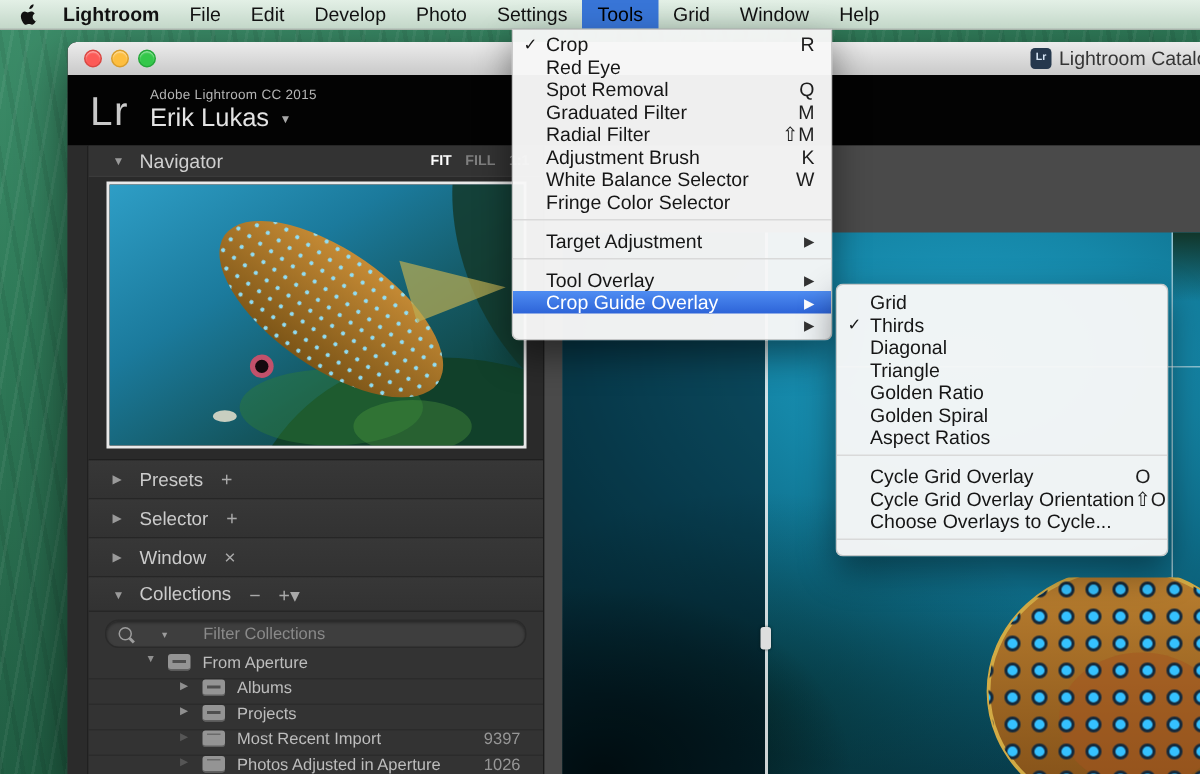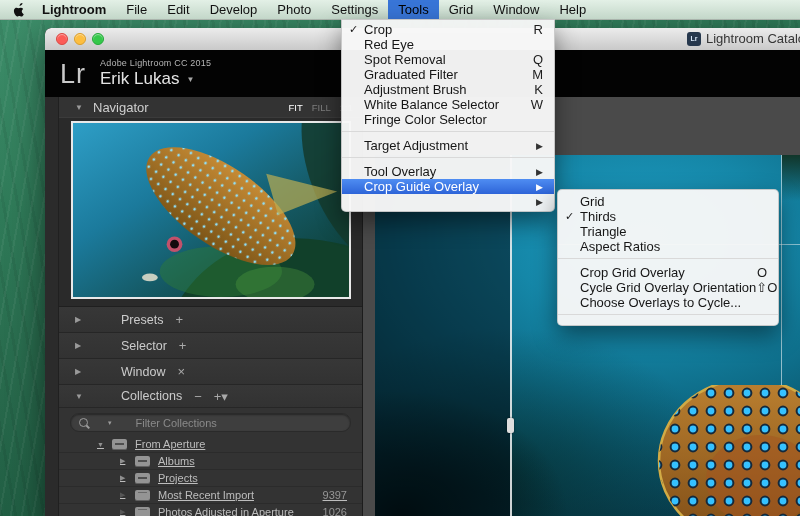--- a/index.html
+++ b/index.html
@@ -40,40 +40,40 @@
   .id-user{font-size:17px;color:#e3e3e3;margin-top:1px;}
   .id-caret{font-size:8px;color:#a8a8a8;margin-left:7px;vertical-align:2px;}
   
   .content{position:absolute;left:0;top:69px;right:0;bottom:0;display:flex;}
   .left-rail{width:13px;background:#2b2b2b;border-right:1px solid #202020;}
   .sidebar{width:303px;background:#333333;border-right:1px solid #1c1c1c;position:relative;
     color:#c3c3c3;flex:none;overflow:hidden;}
   .nav-header{height:20px;display:flex;align-items:center;padding:0 9px 0 16px;font-size:13px;}
   .disc{font-size:8px;color:#9a9a9a;width:10px;margin-right:8px;}
   .nav-label{color:#cfcfcf;}
-  .zoom-modes{margin-left:auto;display:flex;gap:9px;font-size:9.5px;font-weight:normal;color:#7f7f7f;align-items:flex-end;}
+  .zoom-modes{margin-left:auto;display:flex;gap:9px;font-size:9.5px;font-weight:bold;color:#7f7f7f;align-items:flex-end;}
   .zm.active{color:#fff;}
   .nav-frame{height:188px;background:#2a2a2a;border-top:1px solid #3b3b3b;border-bottom:1px solid #1f1f1f;}
   .nav-thumb{display:block;margin:3px auto 0;width:280px;height:178px;border:2px solid #e9e9e9;box-sizing:border-box;}
   .phead{height:25px;display:flex;align-items:center;padding:0 10px 0 16px;font-size:12.5px;
     background:linear-gradient(#373737,#323232);border-bottom:1px solid #262626;}
-  .phead .plabel{color:#cbcbcb;margin-left:28px;}
+  .phead .plabel{color:#cbcbcb;}
   .phead.small{height:22px;}
   .pact{margin-left:12px;color:#a9a9a9;font-size:13px;}
   .pact:first-of-type{margin-left:auto;}
   .filter{height:17px;margin:5px 11px 4px;border-radius:9px;background:#3e3e3e;
     border:1px solid #2a2a2a;box-shadow:inset 0 1px 2px rgba(0,0,0,.4);
     display:flex;align-items:center;padding:0 8px;gap:20px;}
   .mag{width:7px;height:7px;border:1.5px solid #9d9d9d;border-radius:50%;position:relative;flex:none;}
   .mag::after{content:"";position:absolute;width:4px;height:1.5px;background:#9d9d9d;
     transform:rotate(45deg);left:6px;top:7px;}
   .magcaret{font-size:7px;color:#9d9d9d;margin-right:4px;}
   .fph{font-size:11px;color:#8a8a8a;}
-  .tree-row{height:16px;display:flex;align-items:center;font-size:11px;color:#bdbdbd;
-    border-bottom:1px solid rgba(0,0,0,.14);padding-right:15px;text-decoration:underline;}
+  .tree-row{height:16px;display:flex;font-size:11px;color:#bdbdbd;
+    border-bottom:1px solid rgba(0,0,0,.14);padding-right:15px;}
   .tree-row .tdisc{font-size:7px;color:#909090;width:9px;margin-right:6px;flex:none;}
   .tree-row .tdisc.dim{color:#565656;}
   .tree-icon{width:15px;height:11px;background:#949494;border-radius:2px;margin-right:8px;
     position:relative;flex:none;box-shadow:inset 0 -1px 0 rgba(0,0,0,.35);}
   .tree-icon.set::after{content:"";position:absolute;left:3px;right:3px;top:4px;height:2px;background:#4f4f4f;}
   .tree-icon.smart::after{content:"";position:absolute;left:3px;right:3px;top:2px;height:1px;background:#6a6a6a;}
   .tcount{margin-left:auto;color:#969696;}
   
   .canvas{flex:1;position:relative;background:#4a4a4a;overflow:hidden;}
   .photo{position:absolute;left:12px;top:58px;right:-4px;bottom:-4px;
@@ -295,20 +295,25 @@
         <span class="mlabel">Spot Removal</span>
         <span class="mright">Q</span>
       </div>
       <div class="menu-row">
         <span class="mcheck"></span>
         <span class="mlabel">Graduated Filter</span>
         <span class="mright">M</span>
       </div>
       <div class="menu-row">
         <span class="mcheck"></span>
+        <span class="mlabel">Radial Filter</span>
+        <span class="mright">⇧M</span>
+      </div>
+      <div class="menu-row">
+        <span class="mcheck"></span>
         <span class="mlabel">Adjustment Brush</span>
         <span class="mright">K</span>
       </div>
       <div class="menu-row">
         <span class="mcheck"></span>
         <span class="mlabel">White Balance Selector</span>
         <span class="mright">W</span>
       </div>
       <div class="menu-row">
         <span class="mcheck"></span>
@@ -341,30 +346,42 @@
       <div class="menu-row">
         <span class="mcheck"></span>
         <span class="mlabel">Grid</span>
       </div>
       <div class="menu-row">
         <span class="mcheck">✓</span>
         <span class="mlabel">Thirds</span>
       </div>
       <div class="menu-row">
         <span class="mcheck"></span>
+        <span class="mlabel">Diagonal</span>
+      </div>
+      <div class="menu-row">
+        <span class="mcheck"></span>
         <span class="mlabel">Triangle</span>
       </div>
       <div class="menu-row">
         <span class="mcheck"></span>
+        <span class="mlabel">Golden Ratio</span>
+      </div>
+      <div class="menu-row">
+        <span class="mcheck"></span>
+        <span class="mlabel">Golden Spiral</span>
+      </div>
+      <div class="menu-row">
+        <span class="mcheck"></span>
         <span class="mlabel">Aspect Ratios</span>
       </div>
       <div class="menu-sep"></div>
       <div class="menu-row">
         <span class="mcheck"></span>
-        <span class="mlabel">Crop Grid Overlay</span>
+        <span class="mlabel">Cycle Grid Overlay</span>
         <span class="mright">O</span>
       </div>
       <div class="menu-row">
         <span class="mcheck"></span>
         <span class="mlabel">Cycle Grid Overlay Orientation</span>
         <span class="mright">⇧O</span>
       </div>
       <div class="menu-row">
         <span class="mcheck"></span>
         <span class="mlabel">Choose Overlays to Cycle...</span>

